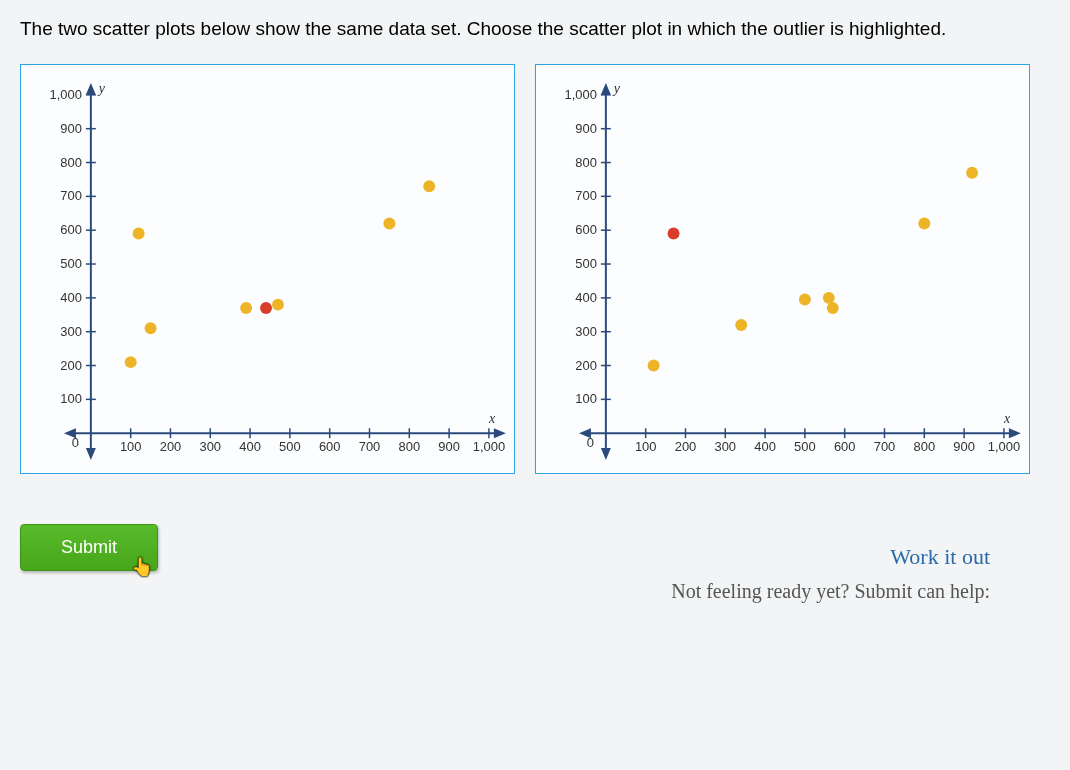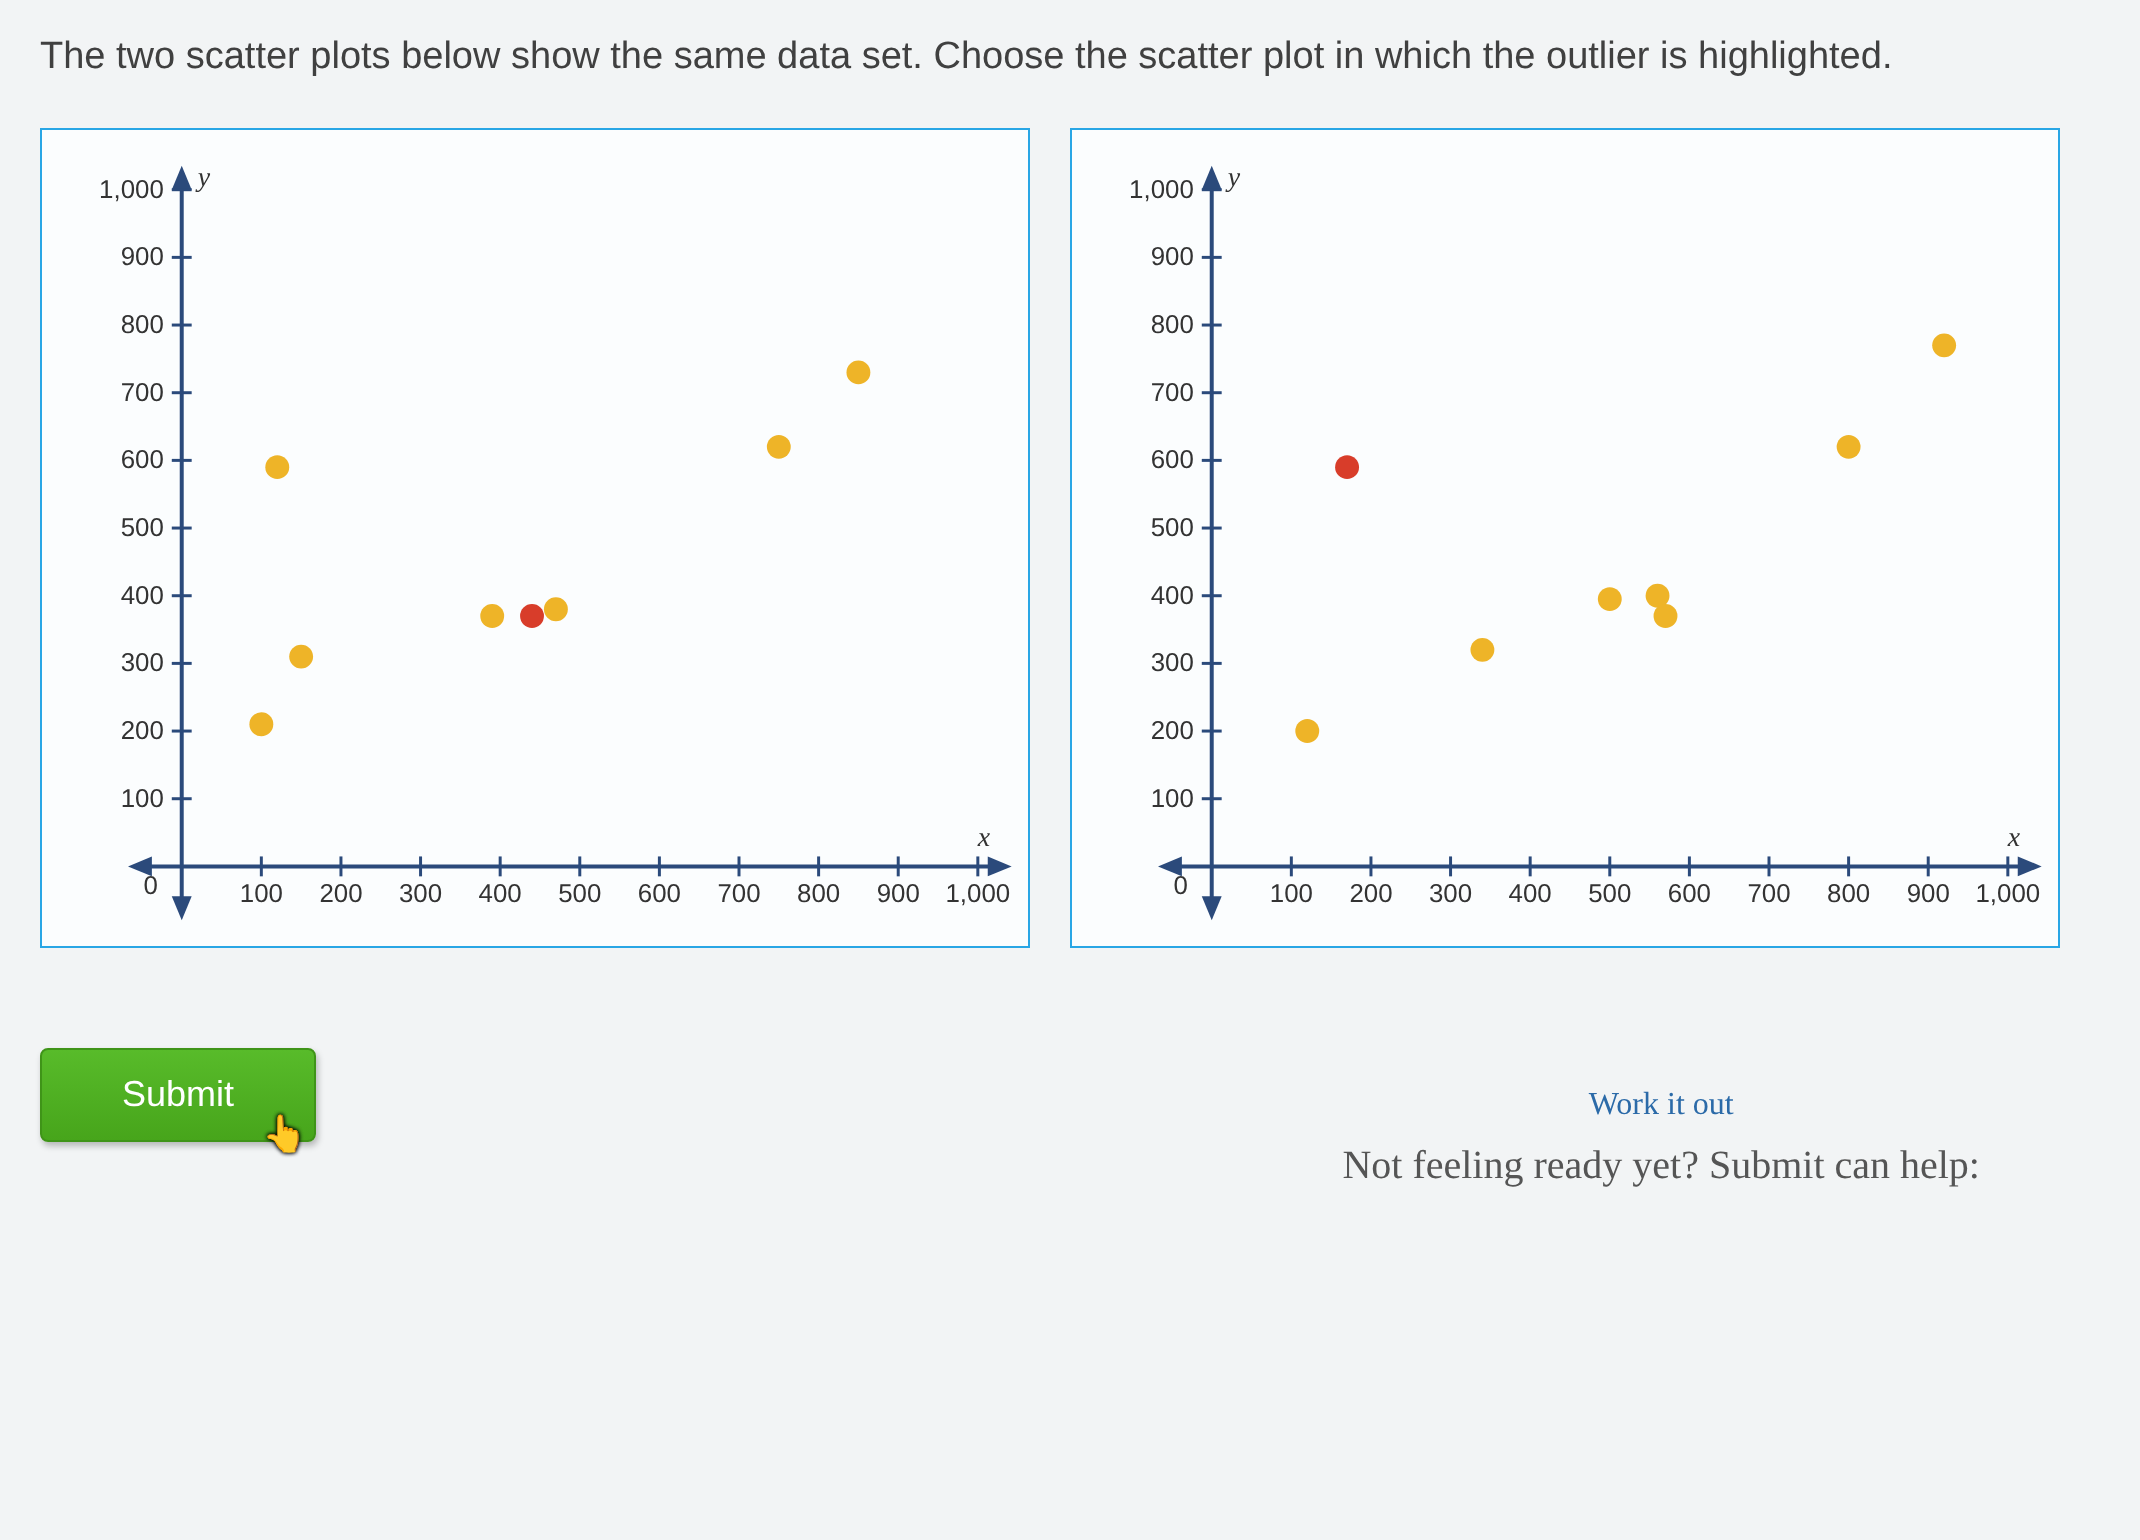--- a/index.html
+++ b/index.html
@@ -6,21 +6,21 @@
   body {
     margin: 0;
     padding: 15px 20px;
     font-family: Arial, Helvetica, sans-serif;
     background: #f2f4f5;
     color: #333;
     width: 1070px;
   }
   .question {
     font-size: 19px;
-    color: #404040;
+    color: #000000;
     line-height: 1.5;
     margin-bottom: 20px;
   }
   .plots-row {
     display: flex;
     gap: 20px;
     margin-bottom: 50px;
   }
   .plot-card {
     border: 1.5px solid #29a6e5;
@@ -66,23 +66,24 @@
   }
   .help-area {
     margin-left: auto;
     text-align: center;
     padding-right: 60px;
     padding-top: 20px;
   }
   .work-it-out {
     color: #2b6aa8;
     font-family: Georgia, 'Times New Roman', serif;
-    font-size: 16px;
+    font-size: 22px;
     margin-bottom: 10px;
     cursor: pointer;
+    text-align: right;
   }
   .not-ready {
     color: #555;
     font-family: Georgia, 'Times New Roman', serif;
     font-size: 20px;
   }
 </style>
 </head>
 <body>
 

